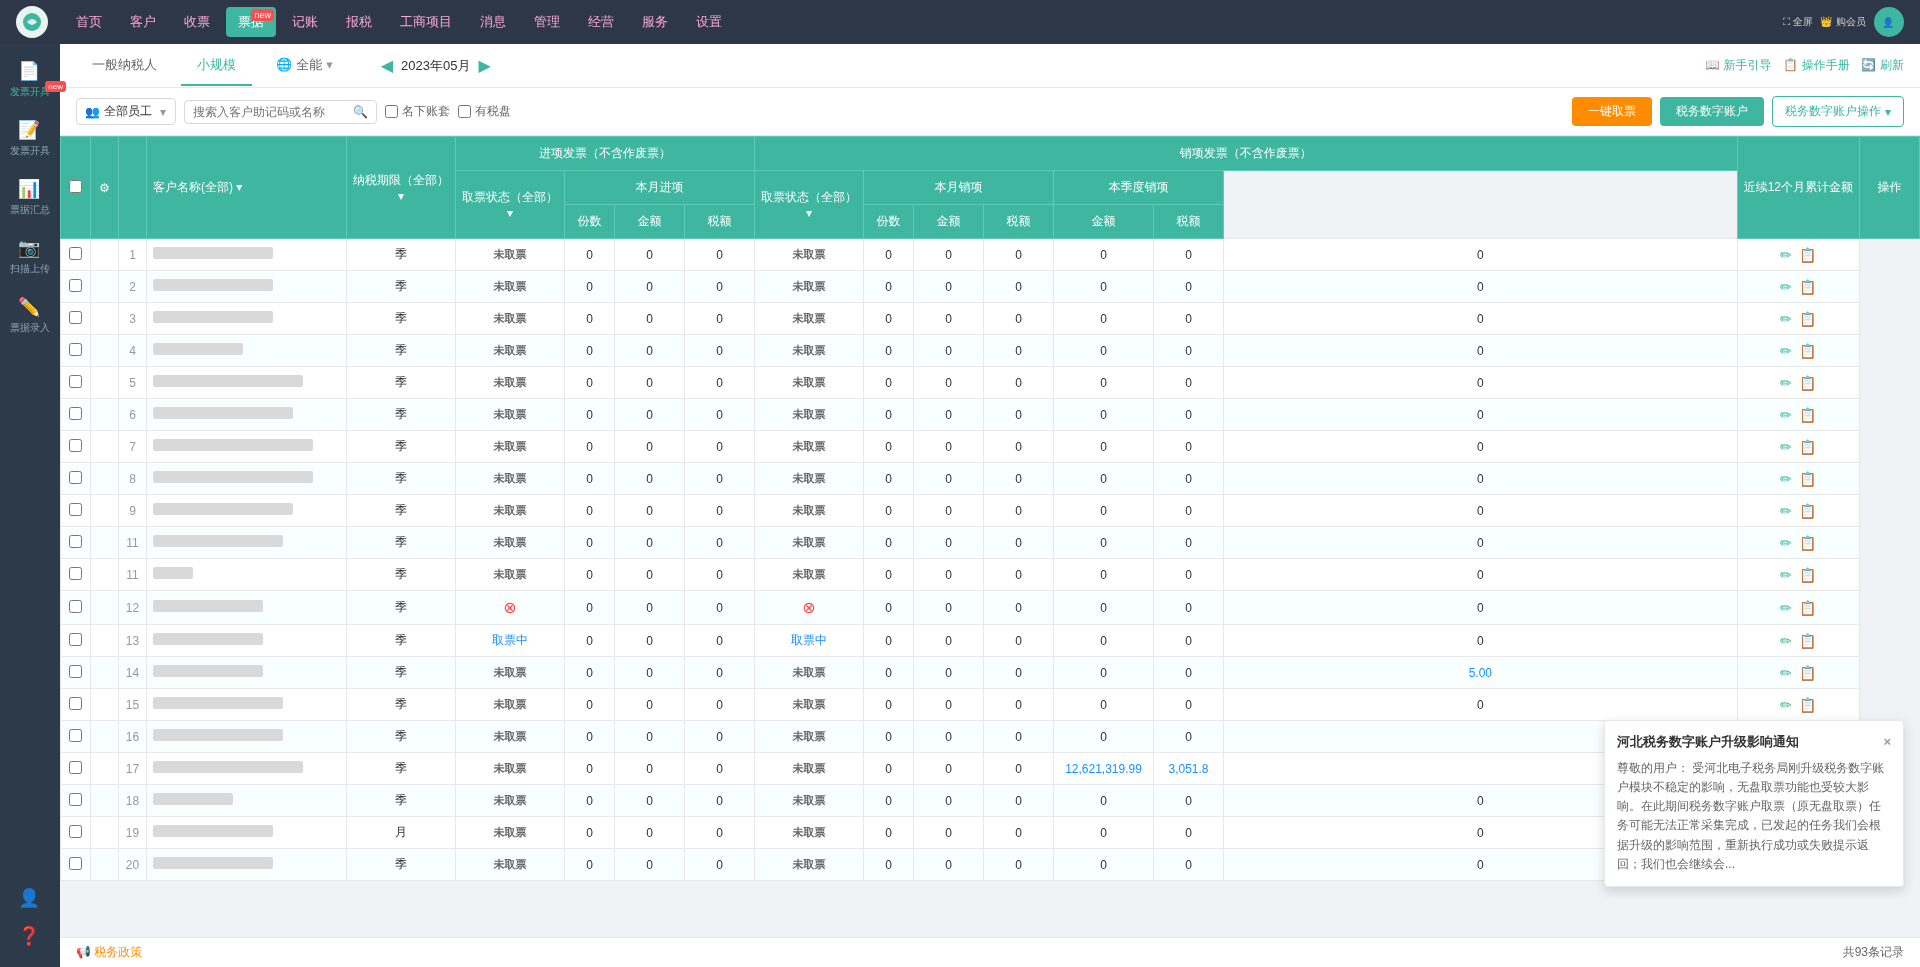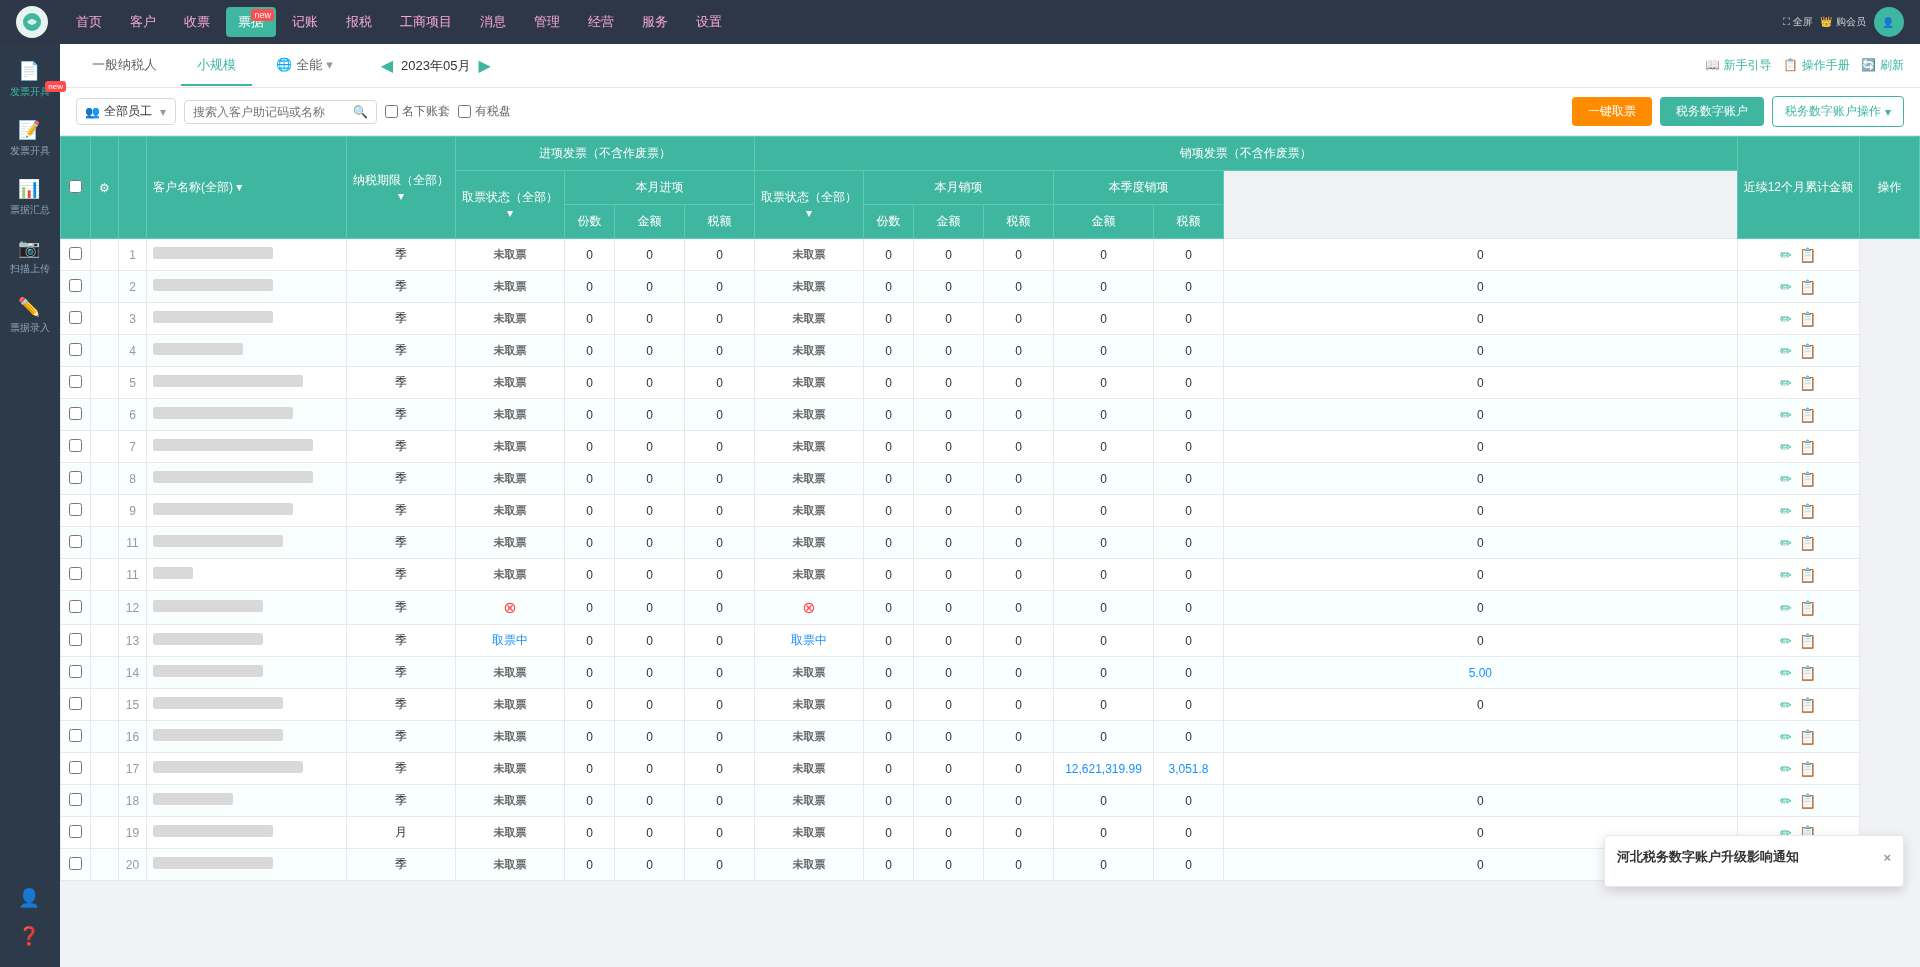--- a/index.html
+++ b/index.html
@@ -733,21 +733,30 @@
     <td>0</td>
     <td>
       <span class="action-icon" title="编辑">✏</span>
       <span class="action-icon2" title="复制" style="margin-left:4px;">📋</span>
     </td>
   </tr>
           </tbody>
       </table>
     </div>
 
+    <div class="table-footer">
+      <span class="footer-link">
+        <span>📢</span>
+        <span>税务政策</span>
+      </span>
+      <span style="margin-left:auto;">共93条记录</span>
+    </div>
   </div>
 </div>
 
 <div class="notification-popup">
   <div class="title">
     <span>河北税务数字账户升级影响通知</span>
     <span class="close-btn">×</span>
   </div>
+  <div class="content">尊敬的用户：
+受河北电子税务局刚升级税务数字账户模块不稳定的影响，无盘取票功能也受较大影响。在此期间税务数字账户取票（原无盘取票）任务可能无法正常采集完成，已发起的任务我们会根据升级的影响范围，重新执行成功或失败提示返回；我们也会继续会...</div>
 </div>
 
 </body></html>

